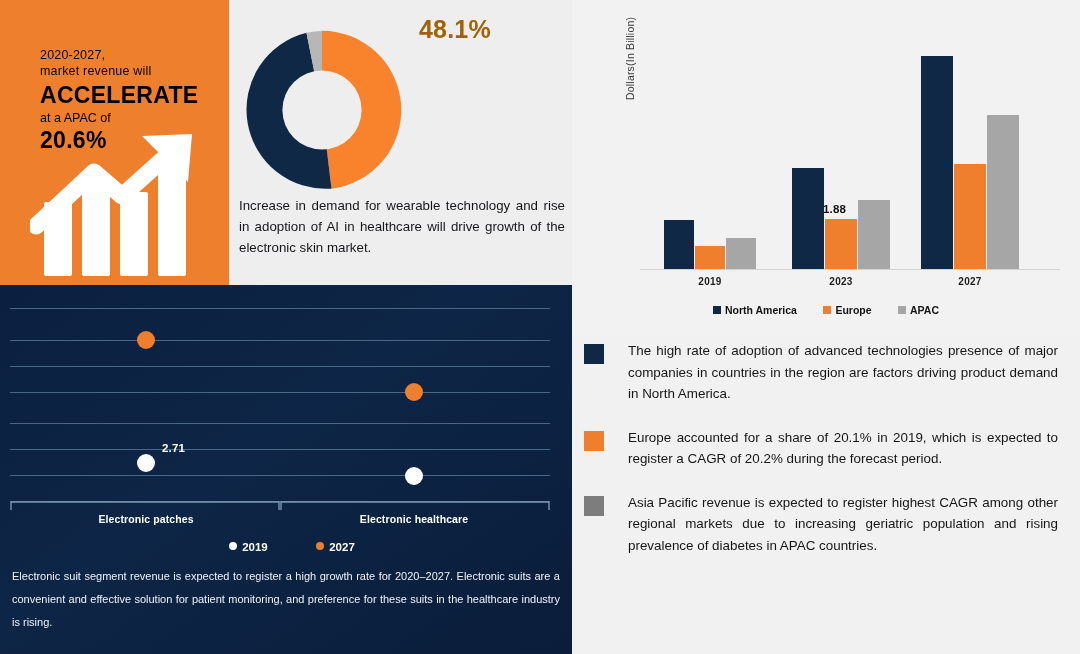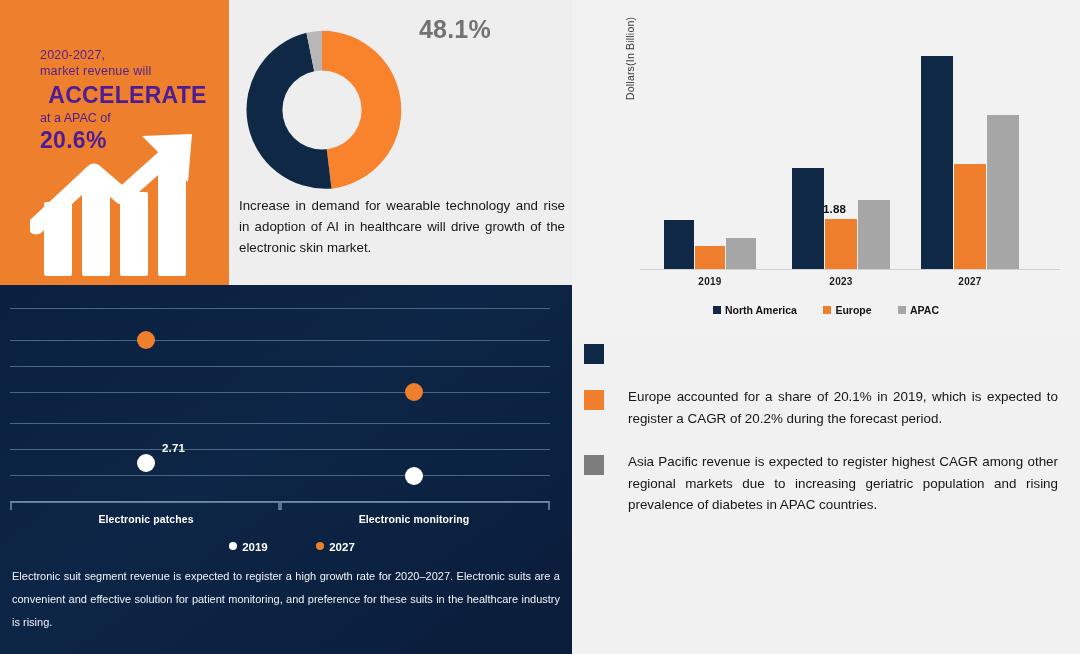--- a/index.html
+++ b/index.html
@@ -9,35 +9,35 @@
     background:#f2f2f2;
     overflow:hidden;
   }
   .canvas{position:relative;width:1080px;height:654px;background:#f1f1f1;}
 
   
   .panel-accelerate{
     position:absolute;left:0;top:0;width:229px;height:285px;
     background:#ee7f2d;overflow:hidden;
   }
-  .acc-text{position:absolute;left:40px;top:47px;width:175px;color:#4c1d95;}
+  .acc-text{position:absolute;left:40px;top:47px;width:175px;color:#000000;}
   .acc-years{font-size:12.5px;line-height:16px;letter-spacing:.2px;opacity:.97;}
-  .acc-big{font-size:23px;font-weight:bold;letter-spacing:.3px;line-height:28px;margin-top:2px;text-align:center;}
+  .acc-big{font-size:23px;font-weight:bold;letter-spacing:.3px;line-height:28px;margin-top:2px;}
   .acc-sub{font-size:12.5px;line-height:17px;margin-top:1px;}
   .acc-cagr{font-size:23px;font-weight:bold;line-height:27px;letter-spacing:.3px;}
   .growth-svg{position:absolute;left:30px;top:130px;}
 
   
   .panel-donut{
     position:absolute;left:229px;top:0;width:343px;height:285px;
     background:#eeeeef;
   }
   .donut-wrap{position:absolute;left:5px;top:22px;width:176px;height:176px;}
   .stat-block{position:absolute;left:190px;top:14px;width:148px;}
-  .stat-pct{font-size:25px;font-weight:bold;color:#737373;line-height:30px;letter-spacing:.2px;}
+  .stat-pct{font-size:25px;font-weight:bold;color:#a16207;line-height:30px;letter-spacing:.2px;}
   .stat-desc{font-size:13.5px;color:#1c1c20;line-height:20.5px;margin-top:2px;}
   .donut-note{
     position:absolute;left:10px;top:195px;width:326px;
     font-size:13.3px;color:#17171b;line-height:21px;text-align:justify;
   }
 
   
   .panel-dot{
     position:absolute;left:0;top:285px;width:572px;height:369px;
     background:linear-gradient(145deg,#0b2040 0%,#0d2546 45%,#0a1d3a 100%);
@@ -155,21 +155,21 @@
 
       <div class="dot-label" style="left:152px;top:139px;">2.71</div>
     </div>
 
     <svg class="axis-bracket" viewBox="0 0 540 12" preserveAspectRatio="none">
       <path d="M1 11 L1 3 L269 3 L269 11 M271 11 L271 3 L539 3 L539 11" stroke="#7b97b3" stroke-width="1.4" fill="none"></path>
     </svg>
 
     <div class="cat-labels">
       <div class="cat-label" style="left:136px;">Electronic patches</div>
-      <div class="cat-label" style="left:404px;">Electronic monitoring</div>
+      <div class="cat-label" style="left:404px;">Electronic healthcare</div>
     </div>
 
     <div class="dot-legend">
       <span class="lg-item"><span class="lg-dot" style="background:#ffffff"></span><span>2019</span></span>
       <span class="lg-item"><span class="lg-dot" style="background:#ef7f2c"></span><span>2027</span></span>
     </div>
 
     <div class="dot-note">Electronic suit segment revenue is expected to register a high growth rate for 2020–2027. Electronic suits are a convenient and effective solution for patient monitoring, and preference for these suits in the healthcare industry is rising.</div>
   </div>
 
@@ -202,20 +202,21 @@
       <div class="bar-legend">
         <span class="blg"><span class="blg-sq" style="background:#0f2845"></span><span>North America</span></span>
         <span class="blg"><span class="blg-sq" style="background:#ef7f2c"></span><span>Europe</span></span>
         <span class="blg"><span class="blg-sq" style="background:#a6a6a6"></span><span>APAC</span></span>
       </div>
     </div>
 
     <div class="bullets">
       <div class="bullet">
         <div class="bullet-sq" style="background:#0f2845"></div>
+        <div class="bullet-text">The high rate of adoption of advanced technologies presence of major companies in countries in the region are factors driving product demand in North America.</div>
       </div>
       <div class="bullet">
         <div class="bullet-sq" style="background:#ef7f2c"></div>
         <div class="bullet-text">Europe accounted for a share of 20.1% in 2019, which is expected to register a CAGR of 20.2% during the forecast period.</div>
       </div>
       <div class="bullet">
         <div class="bullet-sq" style="background:#7d7d7d"></div>
         <div class="bullet-text">Asia Pacific revenue is expected to register highest CAGR among other regional markets due to increasing geriatric population and rising prevalence of diabetes in APAC countries.</div>
       </div>
     </div>

